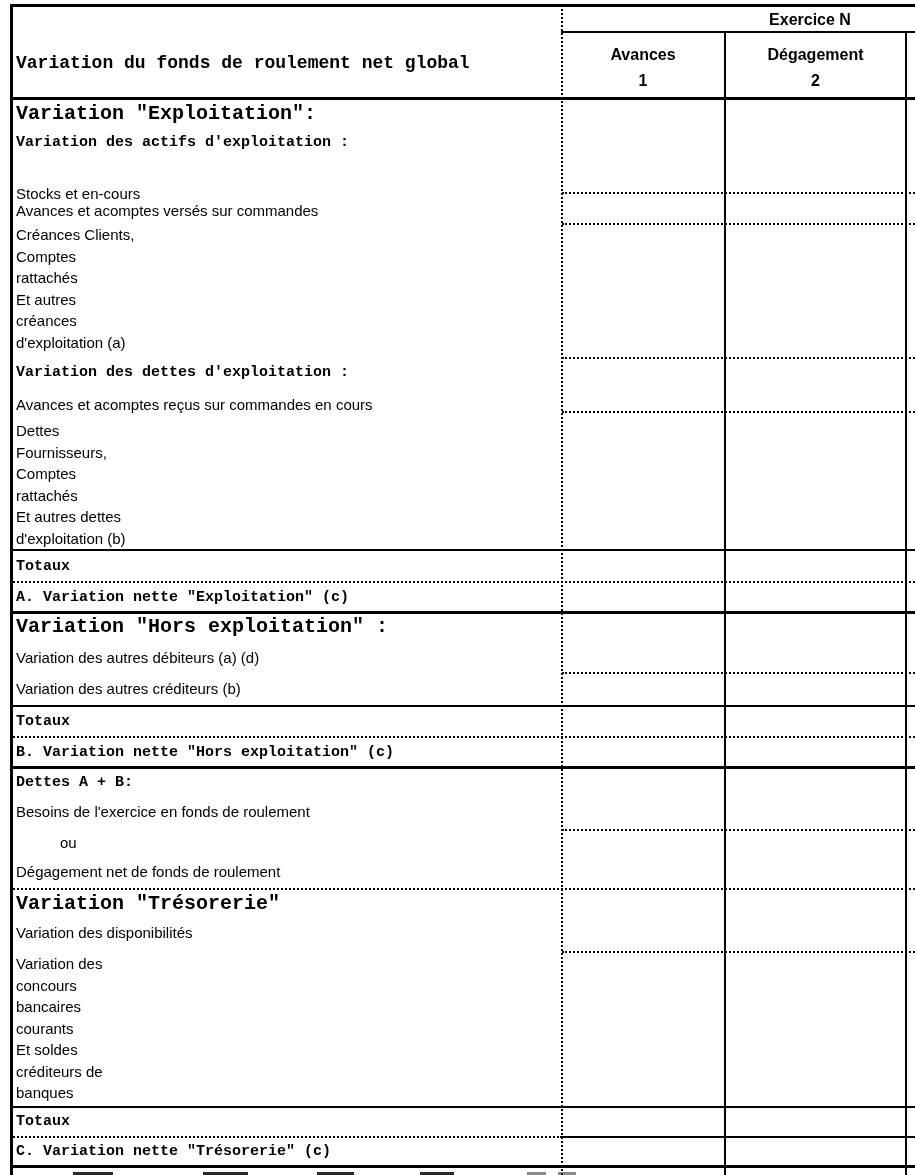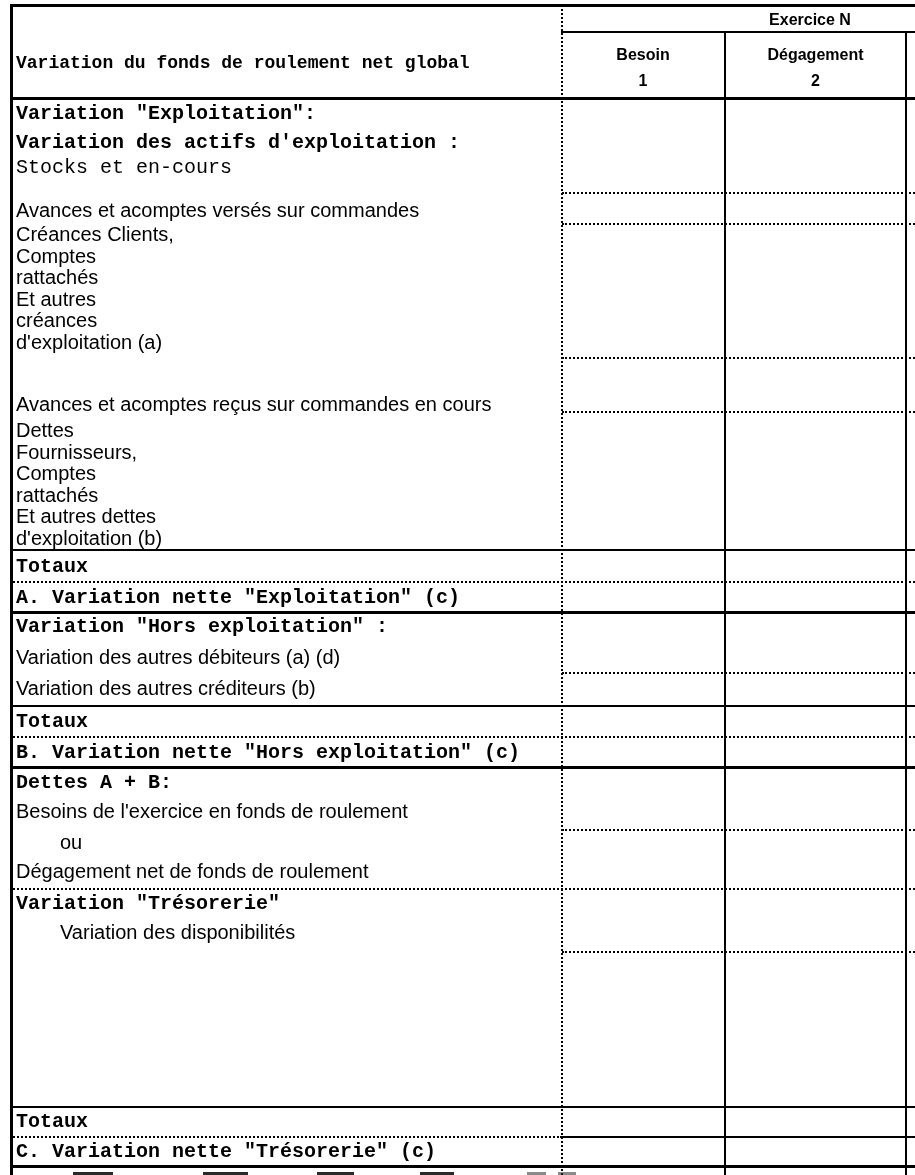--- a/index.html
+++ b/index.html
@@ -1,19 +1,19 @@
 <!DOCTYPE html>
 <html><head>
 <meta charset="utf-8">
 <style>
   html,body{margin:0;padding:0;background:#fff;}
   #page{position:relative;width:915px;height:1175px;background:#ffffff;overflow:hidden;
         font-family:"Liberation Sans",sans-serif;color:#000;}
   
-  .t{position:absolute;font-size:20px;line-height:21.5px;white-space:pre-line;}
+  .t{position:absolute;font-size:15px;line-height:21.5px;white-space:pre-line;}
   .b{font-weight:bold;font-family:Liberation Mono, monospace;}
   .big{font-size:20px;line-height:24px;}
   .ttl{font-size:18px;line-height:22px;}
   .hdr{font-size:16px;font-weight:bold;text-align:center;}
   
   .hl{position:absolute;background:#000;}                 
   .vl{position:absolute;background:#000;}                 
   .hd{position:absolute;height:0;border-top:2px dotted #000;} 
   .vd{position:absolute;width:0;border-left:2px dotted #000;} 
   .cell{position:absolute;}
@@ -50,35 +50,36 @@
   <div class="hd" style="left:562px;top:192px;width:353px;"></div>
   <div class="hd" style="left:562px;top:223px;width:353px;"></div>
   <div class="hd" style="left:562px;top:357px;width:353px;"></div>
   <div class="hd" style="left:562px;top:411px;width:353px;"></div>
   <div class="hd" style="left:562px;top:672px;width:353px;"></div>
   <div class="hd" style="left:562px;top:829px;width:353px;"></div>
   <div class="hd" style="left:562px;top:951px;width:353px;"></div>
 
   <div class="t b ttl" style="left:16px;top:52px;width:540px;">Variation du fonds de roulement net global</div>
   <div class="t hdr" style="left:660px;top:9px;width:300px;">Exercice N</div>
-  <div class="t hdr" style="left:563px;top:44px;width:160px;">Besoin</div>
+  <div class="t hdr" style="left:563px;top:44px;width:160px;">Avances</div>
   <div class="t hdr" style="left:563px;top:70px;width:160px;">1</div>
   <div class="t hdr" style="left:726px;top:44px;width:179px;">Dégagement</div>
   <div class="t hdr" style="left:726px;top:70px;width:179px;">2</div>
 
   <div class="t b big" style="left:16px;top:102px;">Variation "Exploitation":</div>
   <div class="t b" style="left:16px;top:132px;">Variation des actifs d'exploitation :</div>
-  <div class="t" style="left:16px;top:157px;font-family:Liberation Mono, monospace;">Stocks et en-cours</div>
+  <div class="t" style="left:16px;top:183px;">Stocks et en-cours</div>
   <div class="t" style="left:16px;top:200px;">Avances et acomptes versés sur commandes</div>
   <div class="t" style="left:16px;top:224px;width:540px;">Créances Clients,
 Comptes
 rattachés
 Et autres
 créances
 d'exploitation (a)</div>
+  <div class="t b" style="left:16px;top:362px;">Variation des dettes d'exploitation :</div>
   <div class="t" style="left:16px;top:394px;">Avances et acomptes reçus sur commandes en cours</div>
   <div class="t" style="left:16px;top:420px;width:540px;">Dettes
 Fournisseurs,
 Comptes
 rattachés
 Et autres dettes
 d'exploitation (b)</div>
   <div class="t b" style="left:16px;top:556px;">Totaux</div>
   <div class="t b" style="left:16px;top:587px;">A. Variation nette "Exploitation" (c)</div>
 
@@ -87,21 +88,28 @@
   <div class="t" style="left:16px;top:678px;">Variation des autres créditeurs (b)</div>
   <div class="t b" style="left:16px;top:711px;">Totaux</div>
   <div class="t b" style="left:16px;top:742px;">B. Variation nette "Hors exploitation"  (c)</div>
 
   <div class="t b" style="left:16px;top:772px;">Dettes A + B:</div>
   <div class="t" style="left:16px;top:801px;text-align:center;">Besoins de l'exercice en fonds de roulement</div>
   <div class="t" style="left:16px;top:832px;margin-left:44px;">ou</div>
   <div class="t" style="left:16px;top:861px;">Dégagement net de fonds de roulement</div>
 
   <div class="t b big" style="left:16px;top:892px;">Variation "Trésorerie"</div>
-  <div class="t" style="left:16px;top:922px;margin-left:44px;">Variation des disponibilités</div>
+  <div class="t" style="left:16px;top:922px;">Variation des disponibilités</div>
+  <div class="t" style="left:16px;top:953px;width:540px;">Variation des
+concours
+bancaires
+courants
+Et soldes
+créditeurs de
+banques</div>
   <div class="t b" style="left:16px;top:1111px;">Totaux</div>
   <div class="t b" style="left:16px;top:1141px;">C. Variation nette "Trésorerie" (c)</div>
 
   <div class="cell" style="left:563px;top:100px;width:160px;height:92px;"></div>
   <div class="cell" style="left:563px;top:194px;width:160px;height:29px;"></div>
   <div class="cell" style="left:563px;top:225px;width:160px;height:132px;"></div>
   <div class="cell" style="left:563px;top:359px;width:160px;height:52px;"></div>
   <div class="cell" style="left:563px;top:413px;width:160px;height:136px;"></div>
   <div class="cell" style="left:563px;top:552px;width:160px;height:29px;"></div>
   <div class="cell" style="left:563px;top:583px;width:160px;height:28px;"></div>

